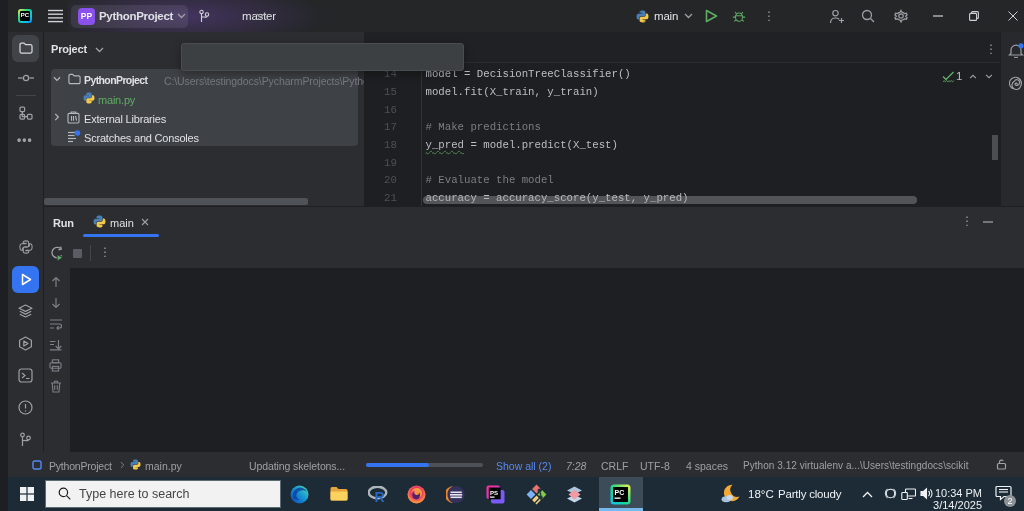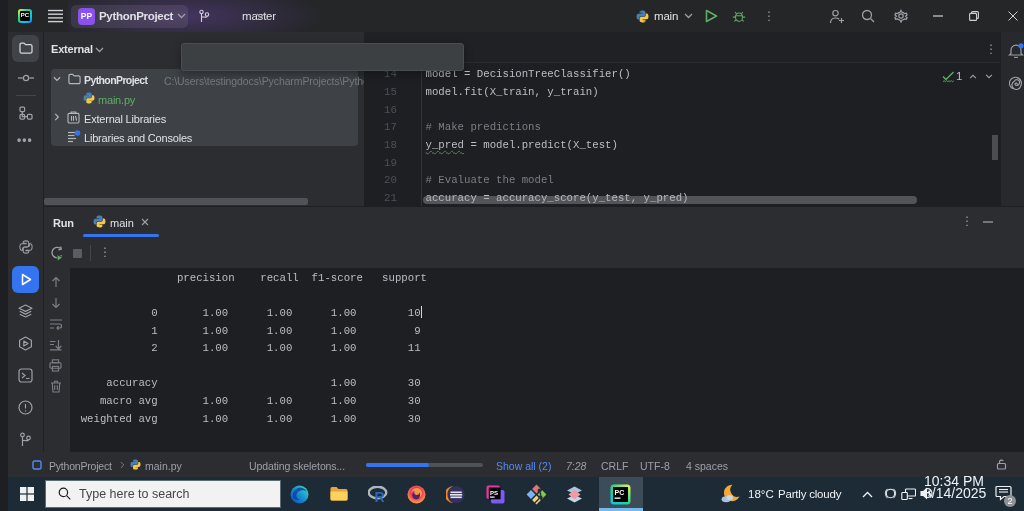--- a/index.html
+++ b/index.html
@@ -170,21 +170,21 @@
 
   <svg class="abs" style="left:11px;top:432px;" width="13" height="15" viewBox="0 0 13 15">
       <g stroke="#9da0a6" stroke-width="1.2" fill="none">
         <circle cx="3.5" cy="3" r="1.8"></circle>
         <circle cx="9.5" cy="6" r="1.8"></circle>
         <path d="M3.5 4.8 V14 M3.5 9.5 C3.5 7 9.5 10 9.5 7.8"></path>
       </g>
     </svg>
 
   <div class="abs" id="projpanel" style="left:36px;top:32px;width:320px;height:174px;background:#2b2d30;"></div>
-  <div class="abs" style="left:43px;top:43px;color:#dfe1e5;font-size:11px;font-weight:bold;letter-spacing:-0.2px;">External</div>
+  <div class="abs" style="left:43px;top:43px;color:#dfe1e5;font-size:11px;font-weight:bold;letter-spacing:-0.2px;">Project</div>
   <svg class="abs" style="left:87px;top:47px;" width="9" height="6" viewBox="0 0 9 6">
       <path d="M1 1 L4.5 4.5 L8 1" stroke="#9da0a6" stroke-width="1.3" fill="none"></path>
     </svg>
 
   <div class="abs" style="left:43px;top:69px;width:307px;height:77px;background:#3e4145;border-radius:4px;"></div>
 
   <svg class="abs" style="left:45px;top:76px;" width="8" height="6" viewBox="0 0 9 6">
       <path d="M1 1 L4.5 4.5 L8 1" stroke="#b4b8bf" stroke-width="1.3" fill="none"></path>
     </svg>
   <svg class="abs" style="left:60px;top:73px;" width="13" height="12" viewBox="0 0 14 12">
@@ -212,21 +212,21 @@
 
   <svg class="abs" style="left:59px;top:130px;" width="14" height="13" viewBox="0 0 14 13">
       <g stroke="#b4b8bf" stroke-width="1.2" fill="none">
         <line x1="1" y1="2.5" x2="9" y2="2.5"></line>
         <line x1="1" y1="5.5" x2="7.5" y2="5.5"></line>
         <line x1="1" y1="8.5" x2="9" y2="8.5"></line>
         <line x1="1" y1="11.5" x2="6" y2="11.5"></line>
       </g>
       <circle cx="10.5" cy="3" r="2.8" fill="#3574f0"></circle>
     </svg>
-  <div class="abs" style="left:76px;top:131.5px;color:#dfe1e5;font-size:11px;letter-spacing:-0.2px;">Libraries and Consoles</div>
+  <div class="abs" style="left:76px;top:131.5px;color:#dfe1e5;font-size:11px;letter-spacing:-0.2px;">Scratches and Consoles</div>
 
   <div class="abs" style="left:36px;top:198px;width:264px;height:7px;background:#4f5256;border-radius:2px;"></div>
 
   <div class="abs" id="tabstrip" style="left:356px;top:32px;width:636px;height:31px;background:#1f2124;border-bottom:1px solid #2a2b2e;"></div>
 
   <div class="abs" id="editor" style="left:356px;top:63px;width:636px;height:143px;background:#1e1f22;"></div>
   <div class="abs" style="left:977px;top:42px;color:#9da0a6;font-size:12px;">⋮</div>
   <div class="abs" style="left:413px;top:63px;width:1px;height:143px;background:#313438;"></div>
   <pre class="mono abs" style="left:376px;top:66.3px;width:27px;font-size:10.7px;line-height:17.69px;color:#4b5059;">14
 15
@@ -333,29 +333,20 @@
         <rect x="1" y="3.8" width="11" height="5.4" rx="1"></rect>
         <rect x="3.4" y="7.4" width="6.2" height="4.6"></rect>
       </g>
     </svg>
   <svg class="abs" style="left:42px;top:380px;" width="12" height="13" viewBox="0 0 12 13">
       <g fill="none" stroke="#7c8087" stroke-width="1.1">
         <path d="M1 3 H11 M4.5 3 V1.3 H7.5 V3 M2.2 3 L3 12 H9 L9.8 3 M4.7 5.2 V9.8 M7.3 5.2 V9.8"></path>
       </g>
     </svg>
 
-  <pre class="mono abs" style="left:72.7px;top:269.8px;font-size:10.7px;line-height:17.6px;color:#bcbec4;">               precision    recall  f1-score   support
-
-           0       1.00      1.00      1.00        10<span style="display:inline-block;width:1.5px;height:12px;background:#d4d7dc;vertical-align:-2px;"></span>
-           1       1.00      1.00      1.00         9
-           2       1.00      1.00      1.00        11
-
-    accuracy                           1.00        30
-   macro avg       1.00      1.00      1.00        30
-weighted avg       1.00      1.00      1.00        30</pre>
 
   <div class="abs" style="left:173px;top:43px;width:283px;height:28px;background:#3d4043;border:1px solid #4a4d50;border-radius:3px;box-shadow:0 3px 8px rgba(0,0,0,0.35);"></div>
 
   <div class="abs" id="statusbar" style="left:0;top:452px;width:1024px;height:25px;background:#2b2d30;"></div>
   <svg class="abs" style="left:24px;top:460px;" width="10" height="10" viewBox="0 0 10 10">
       <rect x="1" y="1" width="8" height="8" rx="1.5" fill="none" stroke="#548af7" stroke-width="1.4"></rect>
     </svg>
   <div class="abs" style="left:41px;top:460px;color:#9da0a6;font-size:10.5px;letter-spacing:-0.2px;">PythonProject</div>
   <svg class="abs" style="left:112px;top:461px;" width="5" height="8" viewBox="0 0 6 9">
       <path d="M1 1 L4.5 4.5 L1 8" stroke="#7c8087" stroke-width="1.2" fill="none"></path>
@@ -366,20 +357,21 @@
   </svg>
   <div class="abs" style="left:137px;top:460px;color:#9da0a6;font-size:10.5px;">main.py</div>
   <div class="abs" style="left:241px;top:460px;color:#9da0a6;font-size:10.5px;letter-spacing:-0.1px;">Updating skeletons...</div>
   <div class="abs" style="left:358px;top:463px;width:117px;height:4px;background:#4e5157;border-radius:2px;"></div>
   <div class="abs" style="left:358px;top:463px;width:63px;height:4px;background:#3574f0;border-radius:2px;"></div>
   <div class="abs" style="left:488px;top:460px;color:#548af7;font-size:10.5px;">Show all (2)</div>
   <div class="abs" style="left:558px;top:460px;color:#9da0a6;font-size:10.5px;font-style:italic;">7:28</div>
   <div class="abs" style="left:593px;top:460px;color:#9da0a6;font-size:10.5px;">CRLF</div>
   <div class="abs" style="left:632px;top:460px;color:#9da0a6;font-size:10.5px;">UTF-8</div>
   <div class="abs" style="left:678px;top:460px;color:#9da0a6;font-size:10.5px;">4 spaces</div>
+  <div class="abs" style="left:735px;top:460px;color:#9da0a6;font-size:10px;letter-spacing:0.05px;">Python 3.12 virtualenv a...\Users\testingdocs\scikit</div>
   <svg class="abs" style="left:988px;top:459px;" width="11" height="11" viewBox="0 0 11 11">
       <g fill="none" stroke="#9da0a6" stroke-width="1.2">
         <rect x="1.5" y="4.5" width="8" height="5.5" rx="1"></rect>
         <path d="M3.5 4.5 V3 A2 2 0 0 1 7.2 2"></path>
       </g>
     </svg>
 
   <div class="abs" id="taskbar" style="left:0;top:477px;width:1024px;height:34px;background:#1d2b36;"></div>
 
   <svg class="abs" style="left:12px;top:487px;" width="14" height="14" viewBox="0 0 14 14">
@@ -517,21 +509,21 @@
         <path d="M7.5 10.5 H11.5"></path>
         <rect x="0.8" y="4.5" width="5.5" height="7" rx="0.8" fill="#1d2b36"></rect>
       </g>
     </svg>
   <svg class="abs" style="left:912px;top:487px;" width="13" height="13" viewBox="0 0 13 13">
       <g fill="none" stroke="#eef2f5" stroke-width="1.1">
         <path d="M1 4.5 H3.5 L6.5 1.8 V11.2 L3.5 8.5 H1 Z" fill="#eef2f5"></path>
         <path d="M8.5 4 A3.5 3.5 0 0 1 8.5 9 M10.3 2.3 A6 6 0 0 1 10.3 10.7"></path>
       </g>
     </svg>
-  <div class="abs" style="left:916px;top:476px;width:58px;text-align:left;color:#eef2f5;font-size:14px;line-height:11.5px;white-space:nowrap;">10:34 PM<br>3/14/2025</div>
+  <div class="abs" style="left:916px;top:488px;width:58px;text-align:right;color:#eef2f5;font-size:11px;line-height:11.5px;white-space:nowrap;">10:34 PM<br>3/14/2025</div>
   <svg class="abs" style="left:987px;top:485px;" width="17" height="16" viewBox="0 0 17 16">
       <path d="M2 1.5 H15 A1 1 0 0 1 16 2.5 V10.5 A1 1 0 0 1 15 11.5 H9 L5.5 14.5 V11.5 H2 A1 1 0 0 1 1 10.5 V2.5 A1 1 0 0 1 2 1.5 Z" fill="none" stroke="#eef2f5" stroke-width="1.2"></path>
       <g stroke="#eef2f5" stroke-width="1.1">
         <line x1="4" y1="4.5" x2="13" y2="4.5"></line>
         <line x1="4" y1="7" x2="13" y2="7"></line>
       </g>
     </svg>
   <div class="abs" style="left:996px;top:495px;width:12px;height:12px;border-radius:6px;background:#8e9297;color:#fff;font-size:9px;text-align:center;line-height:12px;">2</div>
 
 </div>

